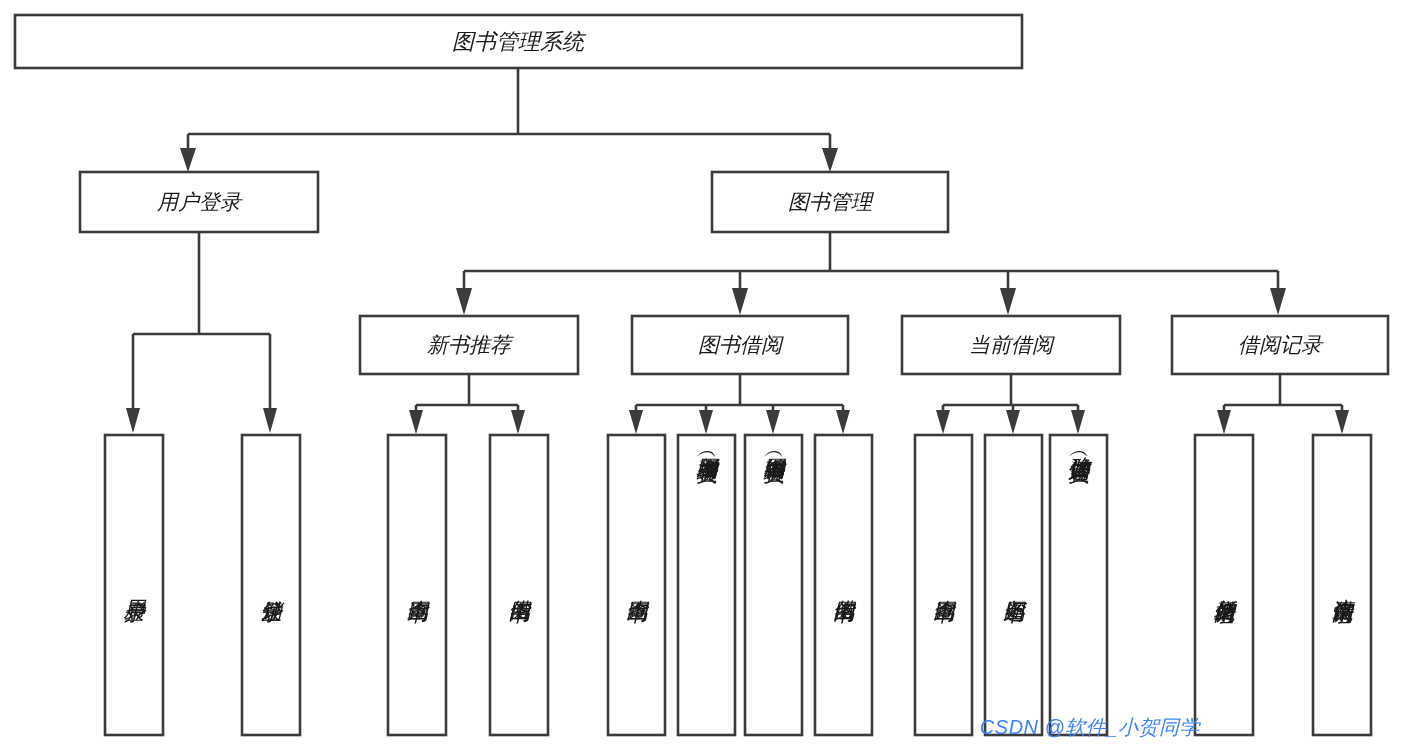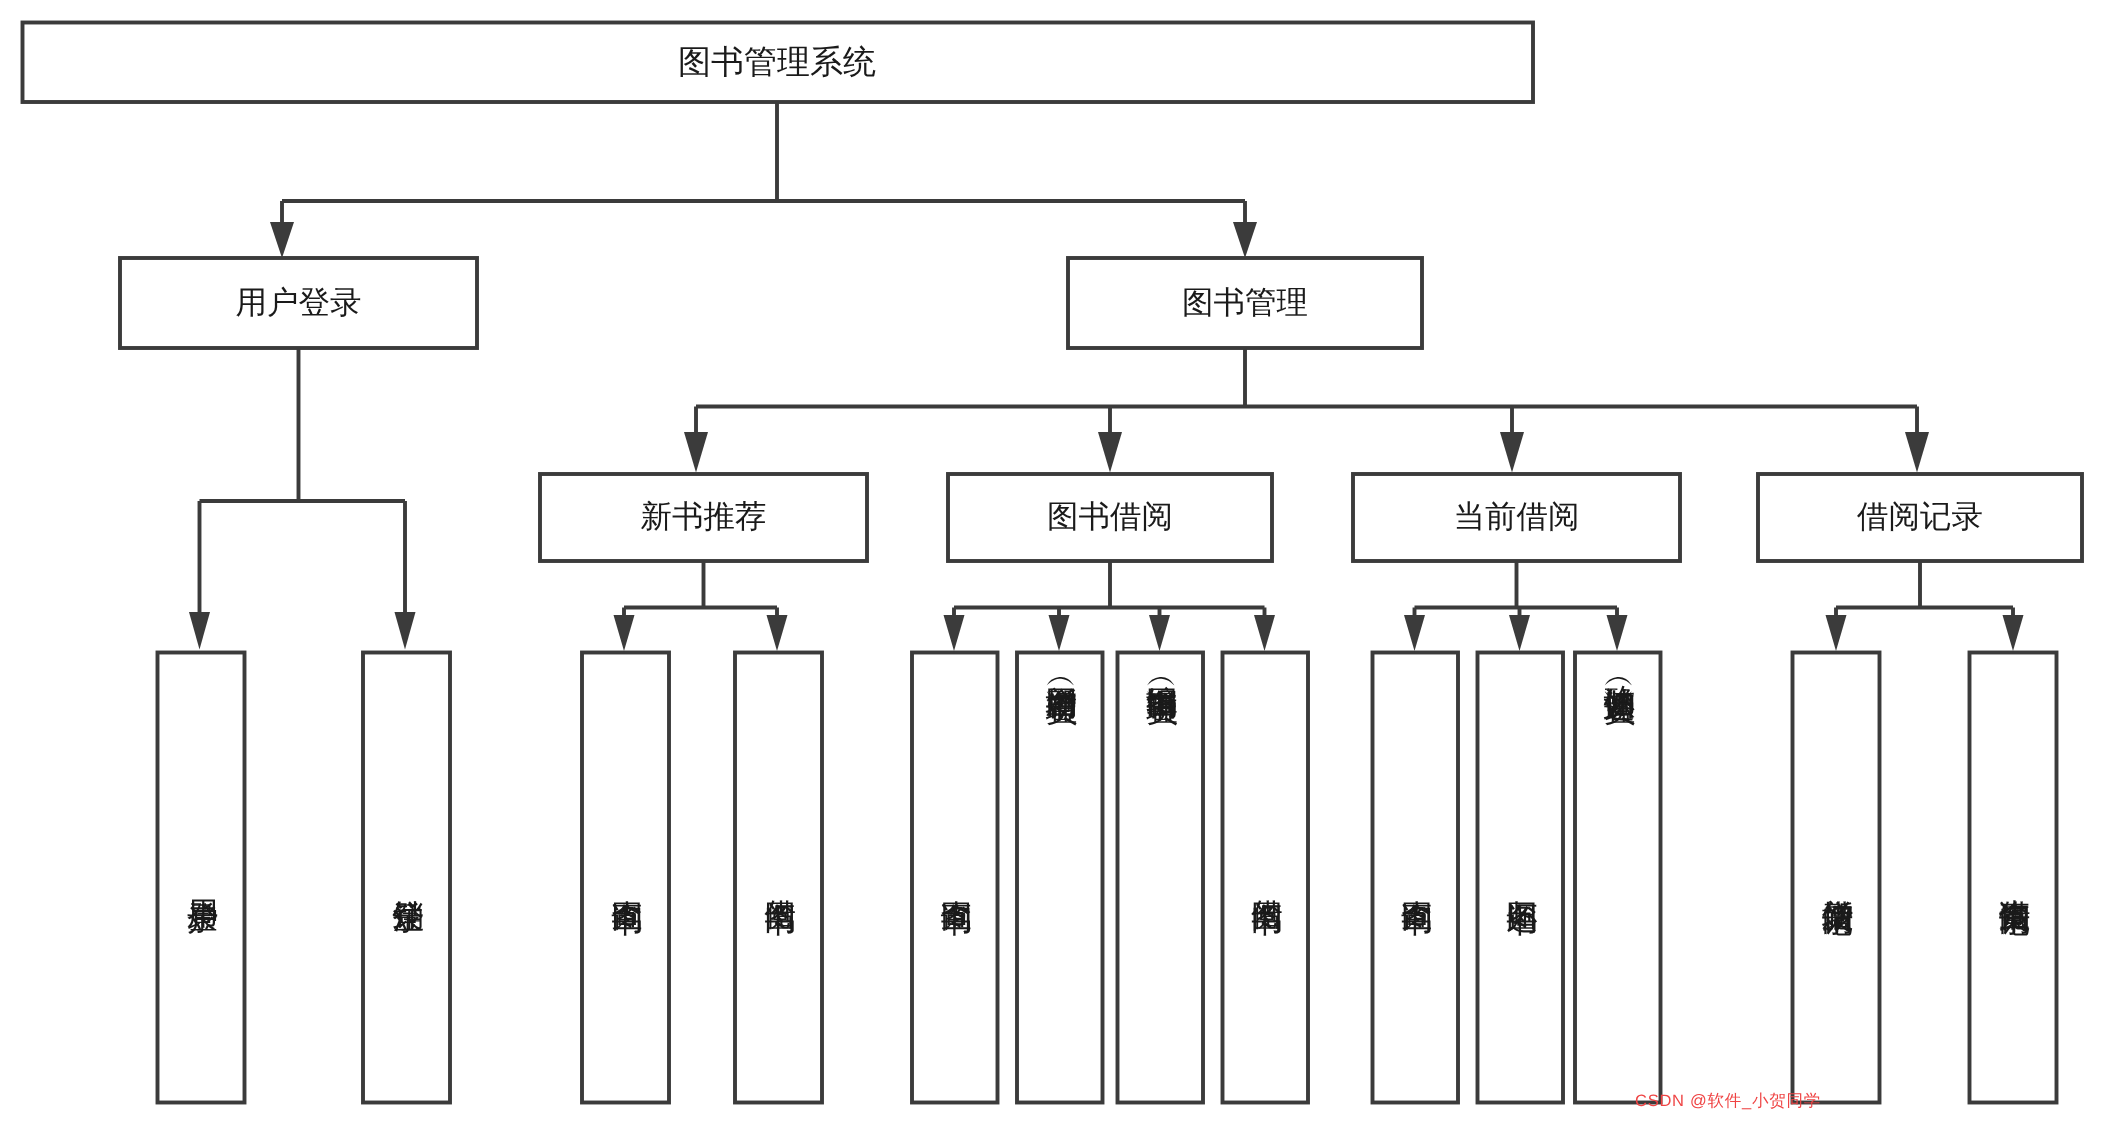--- a/index.html
+++ b/index.html
@@ -12,20 +12,21 @@
     height: 747px;
     font-family: "Liberation Sans", "DejaVu Sans", sans-serif;
     overflow: hidden;
     position: relative;
   }
   #diagram-root {
     position: relative;
     width: 1224px;
     height: 747px;
     background: #ffffff;
+    font-style: italic;
   }
   svg.diagram-svg {
     position: absolute;
     left: 0;
     top: 0;
     width: 1405px;
     height: 747px;
     display: block;
   }
   .node-box {
@@ -70,25 +71,25 @@
     font-family: "Liberation Sans", "DejaVu Sans", sans-serif;
     font-size: 21px;
     line-height: 1.06;
     color: #1a1a1a;
     letter-spacing: 1px;
     white-space: nowrap;
     text-align: center;
   }
   .watermark {
     position: absolute;
-    right: 10px;
+    right: 24px;
     bottom: 6px;
     font-family: "Liberation Sans", "DejaVu Sans", sans-serif;
-    font-size: 11px;
-    color: #ef4444;
+    font-size: 20px;
+    color: #3b82f6;
     white-space: nowrap;
     letter-spacing: 0.5px;
   }
 </style>
 </head>
 <body>
 
 <div id="diagram-root">
 
   <svg class="diagram-svg" viewBox="0 0 1405 747" xmlns="http://www.w3.org/2000/svg">

